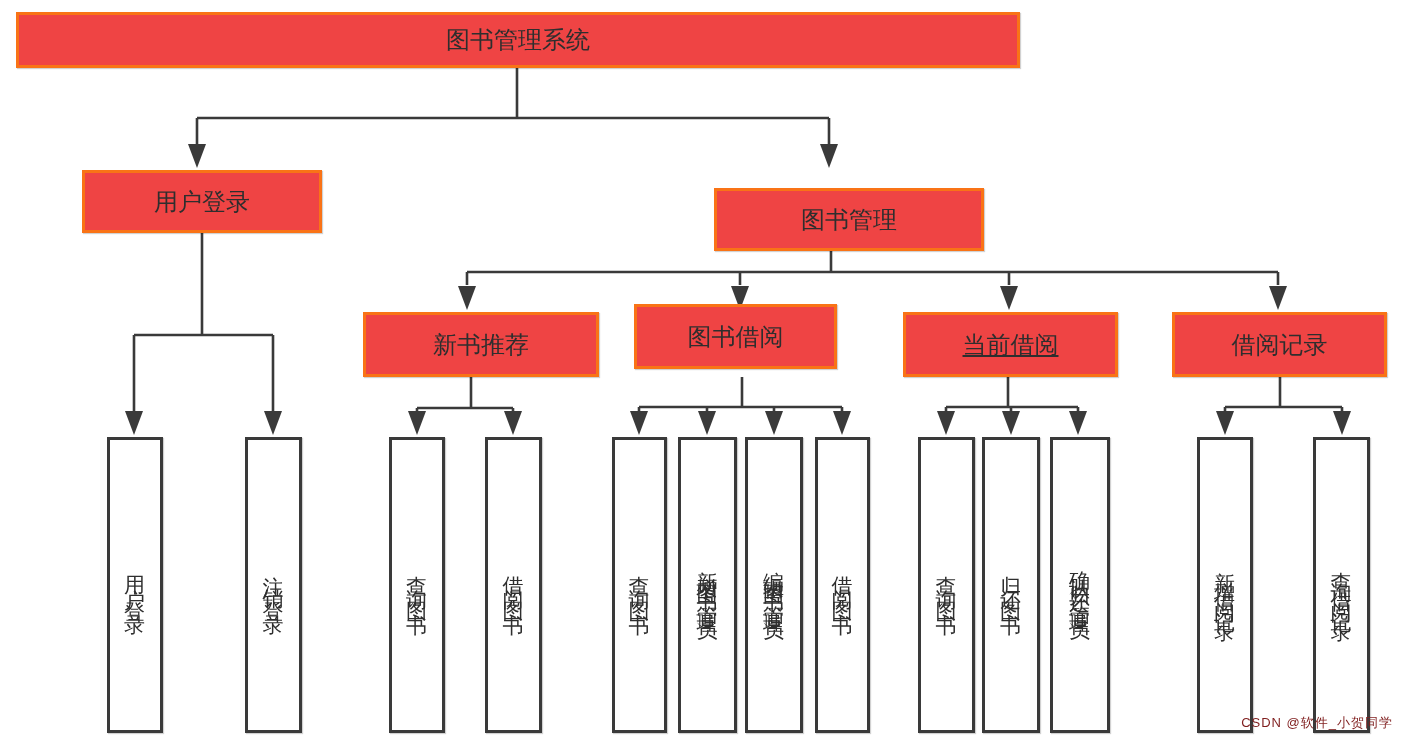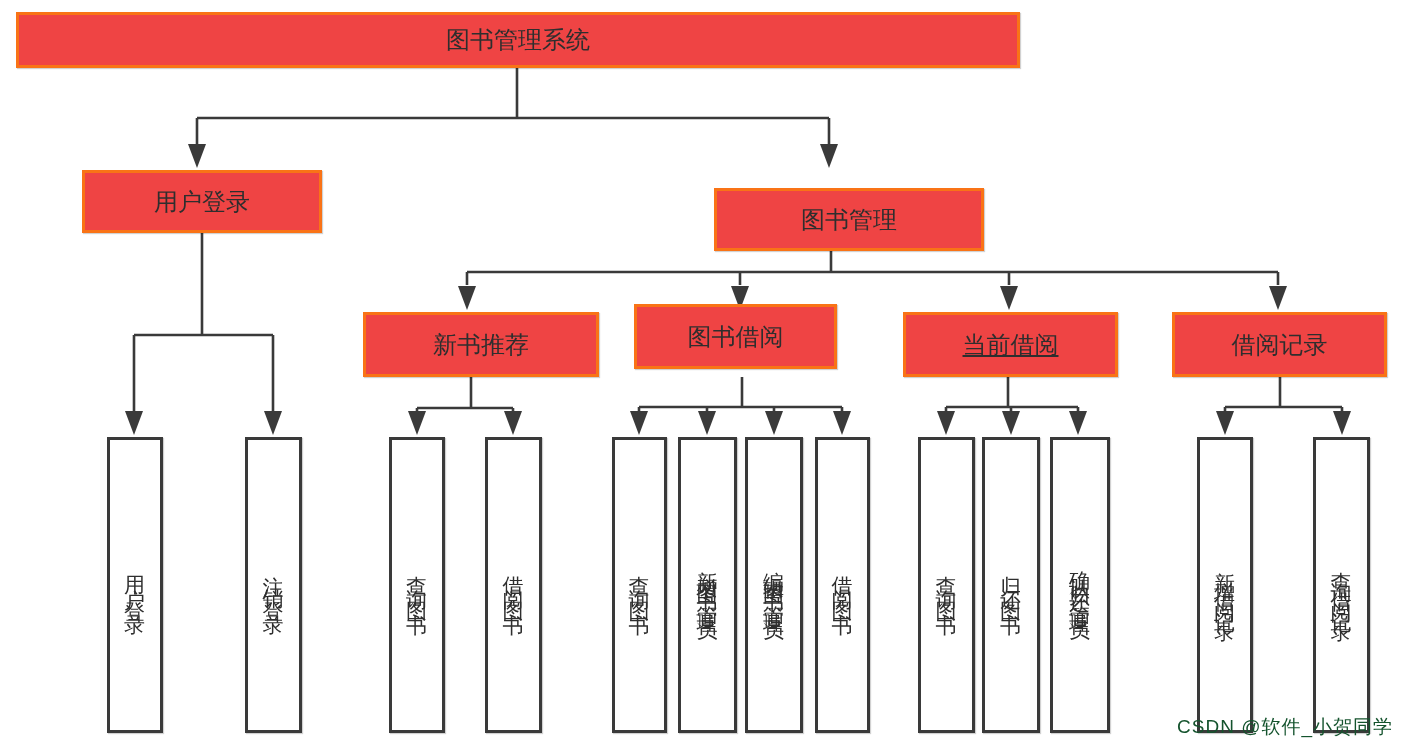--- a/index.html
+++ b/index.html
@@ -25,21 +25,21 @@
     box-shadow:1px 1px 1px rgba(0,0,0,0.18);
   }
   .vnode .vtxt{
     writing-mode:vertical-rl;text-orientation:mixed;
     font-size:21px;color:#2e2e2e;line-height:1;letter-spacing:13px;
   }
   .vnode--mid .vtxt{letter-spacing:10px;}
   .vnode--tight .vtxt{letter-spacing:7px;}
   .watermark{
     position:absolute;top:714px;right:12px;
-    font-size:19px;color:#14532d;letter-spacing:1px;white-space:nowrap;
+    font-size:13px;color:#7f1d1d;letter-spacing:1px;white-space:nowrap;
   }
 </style>
 </head>
 <body>
 
 <div class="stage">
 
   <svg class="wires" width="1405" height="747" viewBox="0 0 1405 747">
     <g stroke="#3a3a3a" stroke-width="2.6" fill="none">
       <path d="M517 68 V118 M197 118 H829 M197 118 V146 M829 118 V146"></path>

